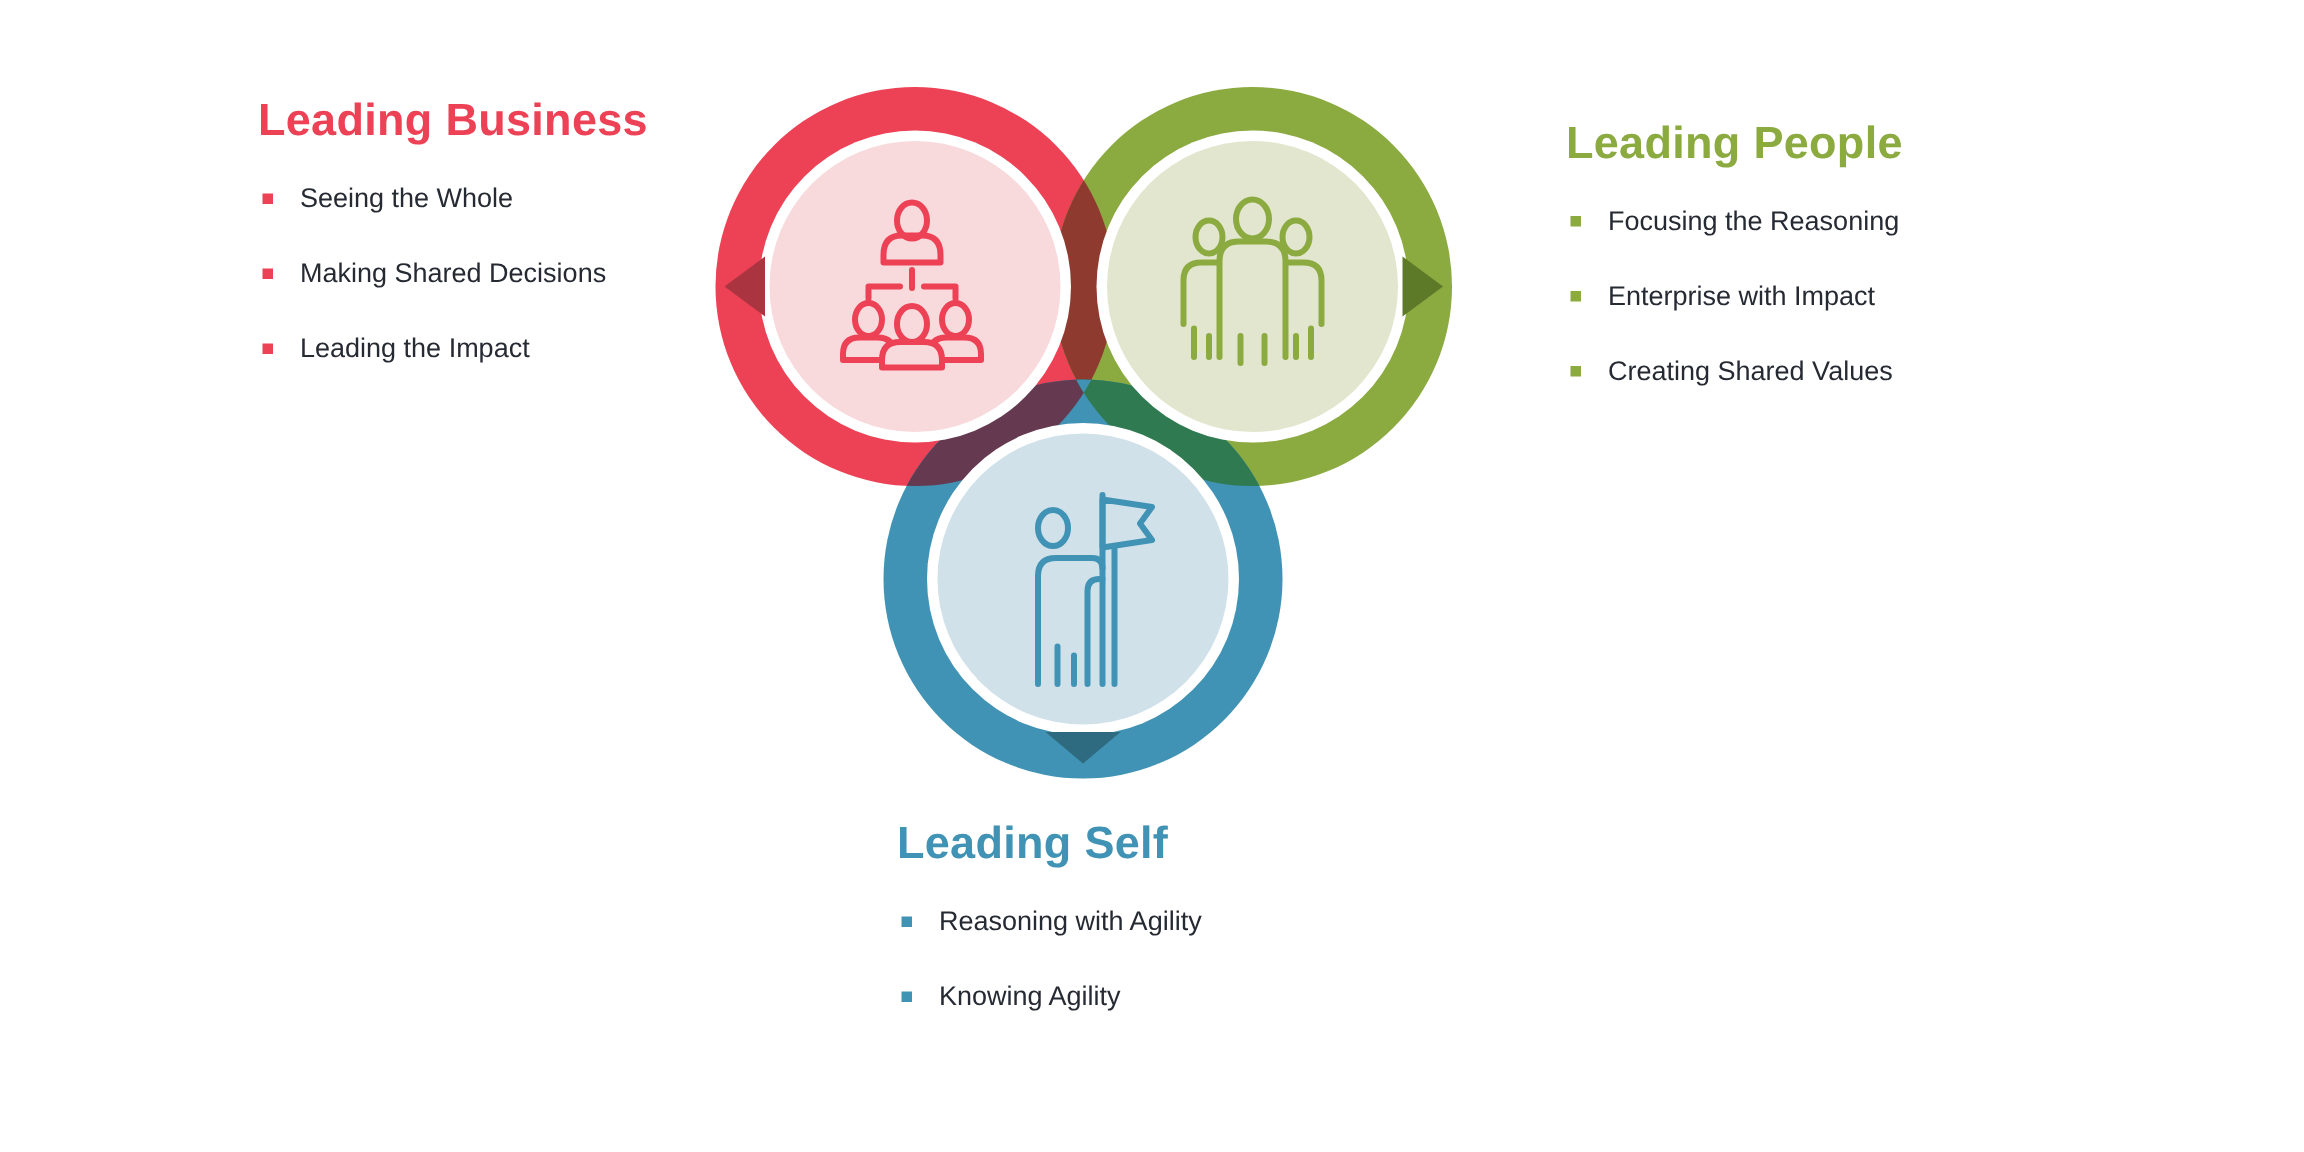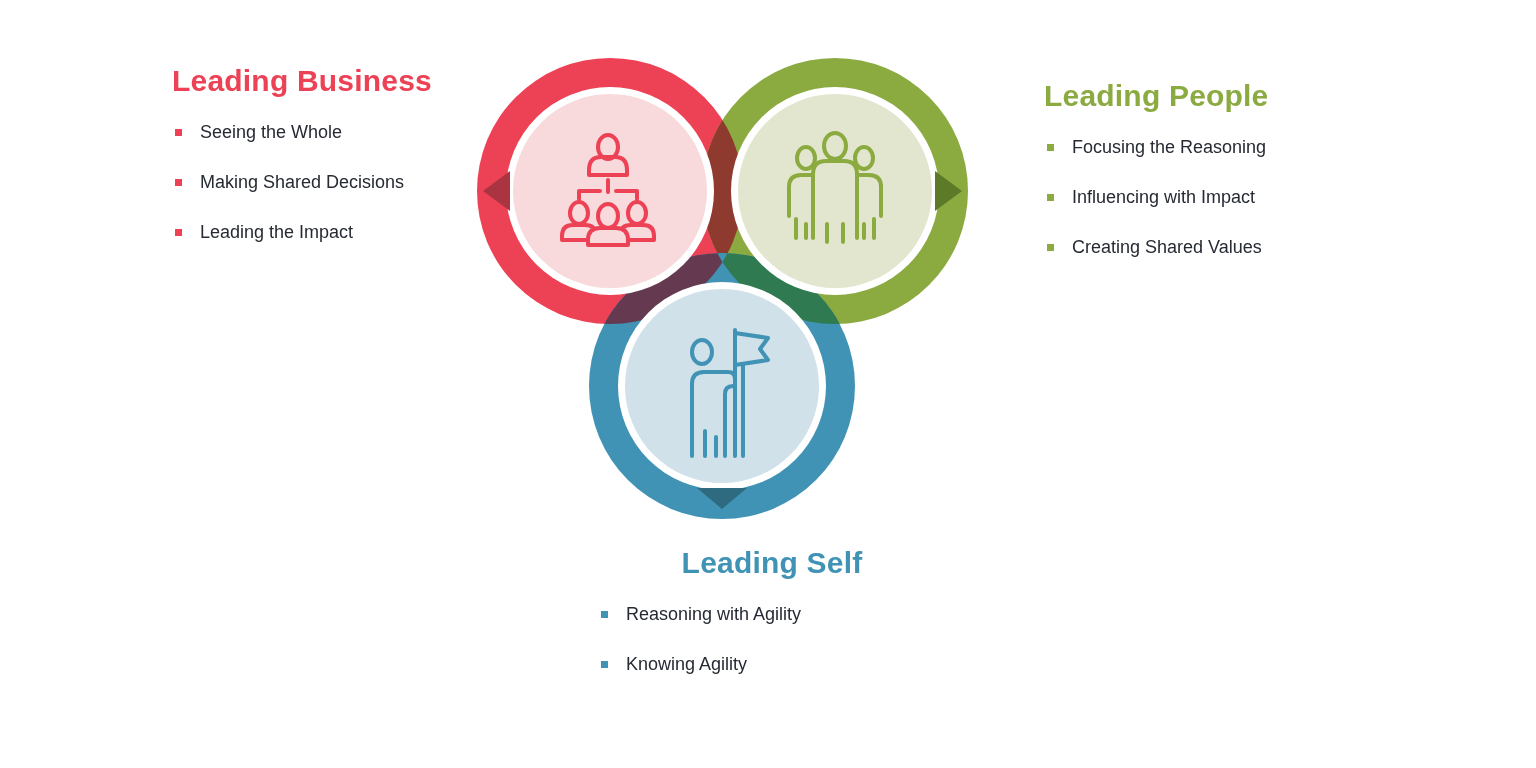--- a/index.html
+++ b/index.html
@@ -14,21 +14,21 @@
   .canvas{
     position:relative;width:1536px;height:768px;overflow:hidden;
     background:var(--background);
     font-family:"Liberation Sans", sans-serif;
   }
   .venn{position:absolute;left:0;top:0;}
   .label{position:absolute;}
   .label h2{margin:0 0 14px 0;font-size:30px;line-height:1.15;font-weight:bold;letter-spacing:.2px;}
   .business h2{color:var(--red);}
   .people h2{color:var(--green);}
-  .self h2{color:var(--blue);text-align:center;}
+  .self h2{color:var(--blue);}
   .label ul{list-style:none;margin:0;padding:0;}
   .label li{position:relative;padding-left:28px;font-size:18px;line-height:38px;color:var(--text);margin-bottom:12px;}
   .bullet{position:absolute;left:3px;top:16px;width:7px;height:7px;}
   .business .bullet{background:var(--red);}
   .people .bullet{background:var(--green);}
   .self .bullet{background:var(--blue);}
   .business{left:172px;top:64px;width:288px;}
   .people{left:1044px;top:79px;width:348px;}
   .self{left:598px;top:546px;width:348px;}
   .icon-stroke{fill:none;stroke-width:4;stroke-linecap:round;stroke-linejoin:round;}
@@ -130,21 +130,21 @@
 
   <section class="label people">
     <h2>Leading People</h2>
     <ul>
       <li>
         <span class="bullet"></span>
         <span>Focusing the Reasoning</span>
       </li>
       <li>
         <span class="bullet"></span>
-        <span>Influencing with Impact</span>
+        <span>Enterprise with Impact</span>
       </li>
       <li>
         <span class="bullet"></span>
         <span>Creating Shared Values</span>
       </li>
     </ul>
   </section>
 
   <section class="label self">
     <h2>Leading Self</h2>

